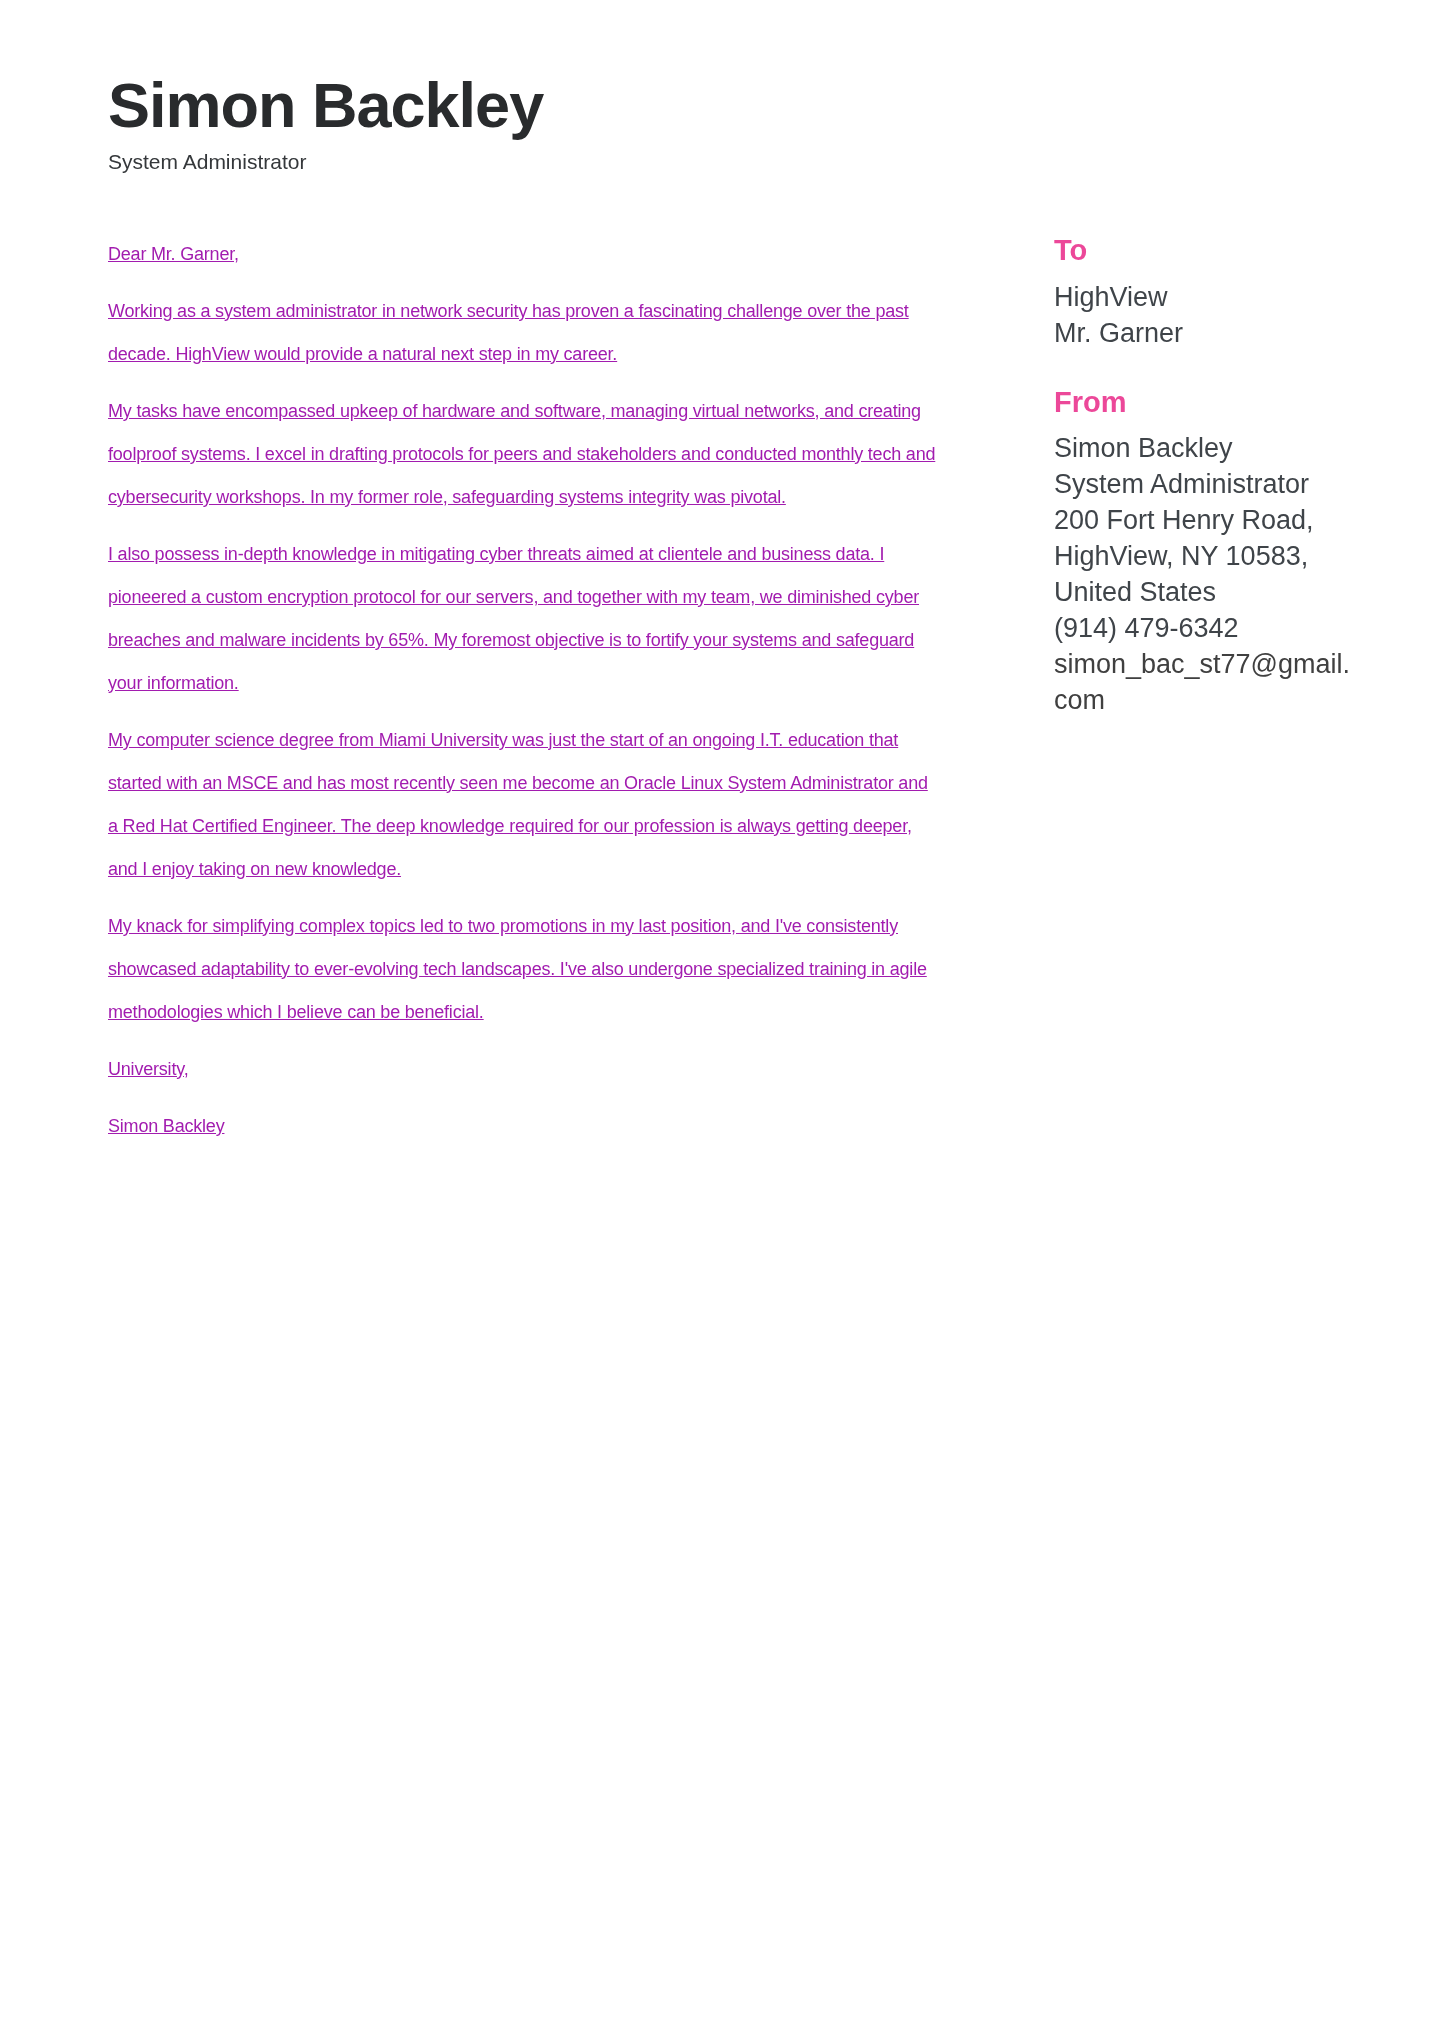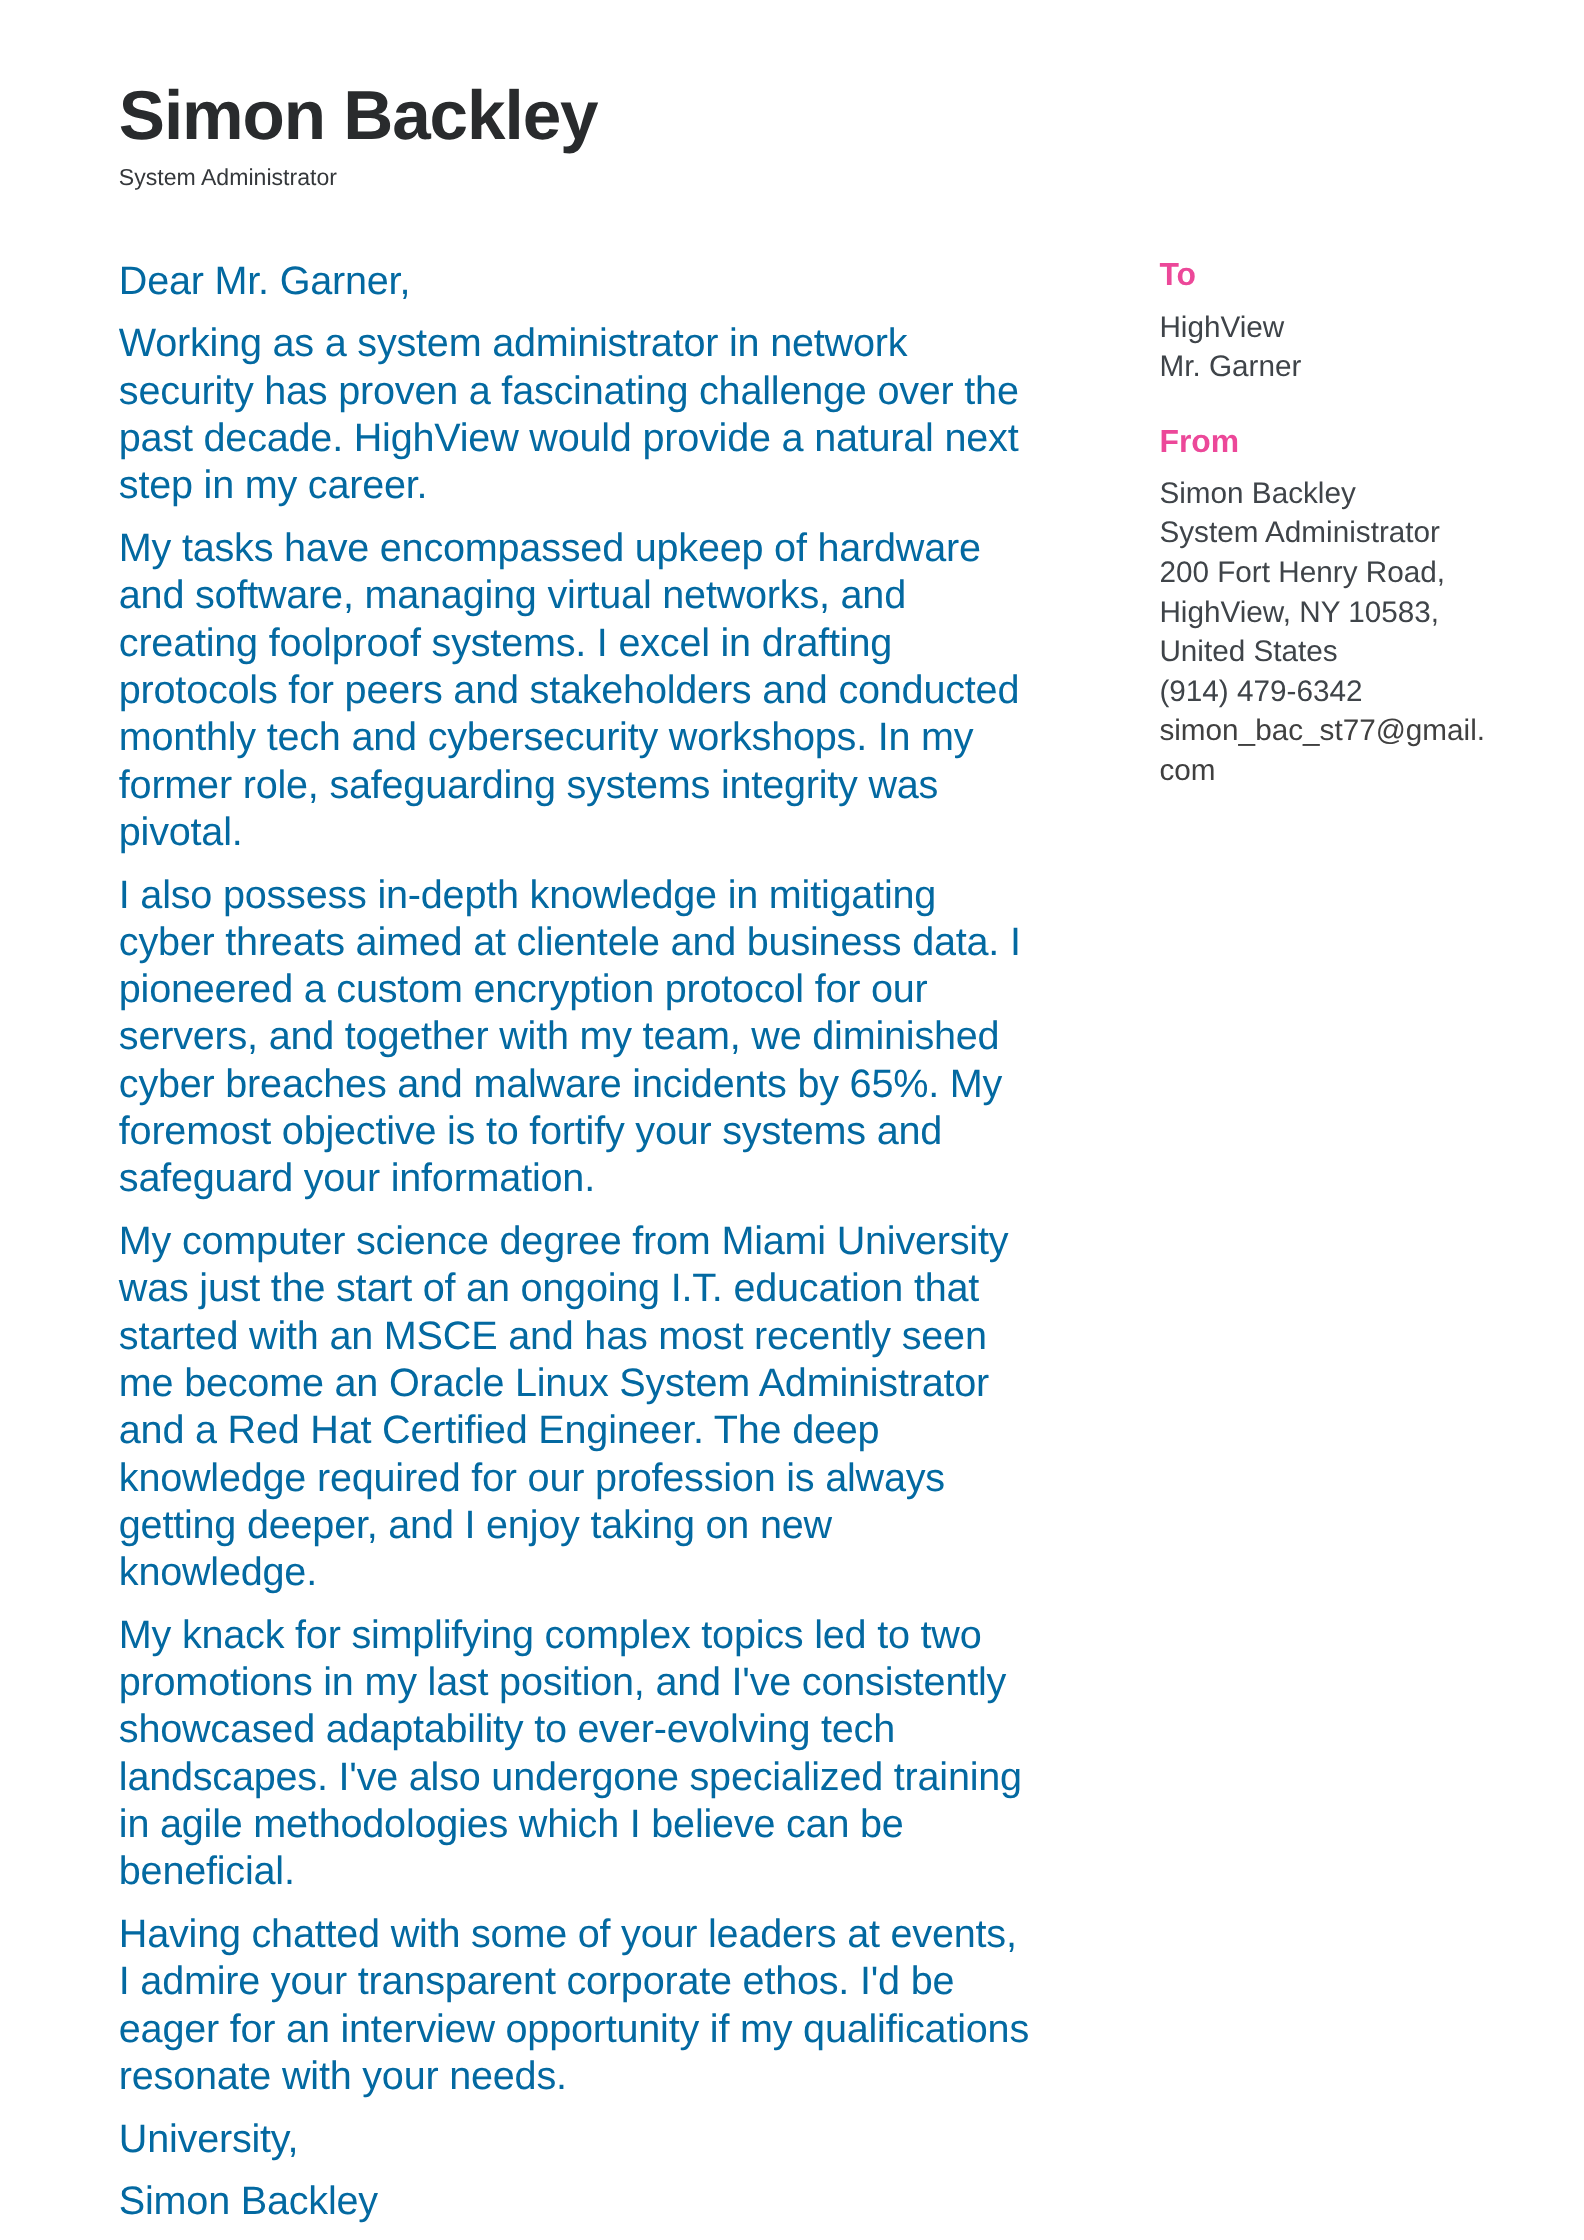--- a/index.html
+++ b/index.html
@@ -33,24 +33,25 @@
   }
   
   .columns {
     display: flex;
     align-items: flex-start;
     margin-top: 58px;
   }
   .letter-body {
     width: 828px;
     flex: 0 0 828px;
-    font-size: 36px;
+    font-size: 18px;
     line-height: 43px;
     letter-spacing: -0.2px;
-    color: #0369a1;
+    color: #a21caf;
+    text-decoration: underline;
   }
   .letter-body p { margin: 0 0 14px 0; }
   .letter-body p:last-child { margin-bottom: 0; }
   
   .sidebar {
     margin-left: 118px;
     width: 308px;
     font-size: 27px;
     line-height: 36px;
     color: #3f4449;
@@ -82,21 +83,20 @@
 
   <div class="columns">
 
     <main class="letter-body">
       <p>Dear Mr. Garner,</p>
       <p>Working as a system administrator in network security has proven a fascinating challenge over the past decade. HighView would provide a natural next step in my career.</p>
       <p>My tasks have encompassed upkeep of hardware and software, managing virtual networks, and creating foolproof systems. I excel in drafting protocols for peers and stakeholders and conducted monthly tech and cybersecurity workshops. In my former role, safeguarding systems integrity was pivotal.</p>
       <p>I also possess in-depth knowledge in mitigating cyber threats aimed at clientele and business data. I pioneered a custom encryption protocol for our servers, and together with my team, we diminished cyber breaches and malware incidents by 65%. My foremost objective is to fortify your systems and safeguard your information.</p>
       <p>My computer science degree from Miami University was just the start of an ongoing I.T. education that started with an MSCE and has most recently seen me become an Oracle Linux System Administrator and a Red Hat Certified Engineer. The deep knowledge required for our profession is always getting deeper, and I enjoy taking on new knowledge.</p>
       <p>My knack for simplifying complex topics led to two promotions in my last position, and I've consistently showcased adaptability to ever-evolving tech landscapes. I've also undergone specialized training in agile methodologies which I believe can be beneficial.</p>
-      <p>Having chatted with some of your leaders at events, I admire your transparent corporate ethos. I'd be eager for an interview opportunity if my qualifications resonate with your needs.</p>
       <p>University,</p>
       <p>Simon Backley</p>
     </main>
 
     <aside class="sidebar">
 
       <section class="section-to">
         <h2>To</h2>
         <span class="line">HighView</span>
         <span class="line">Mr. Garner</span>

